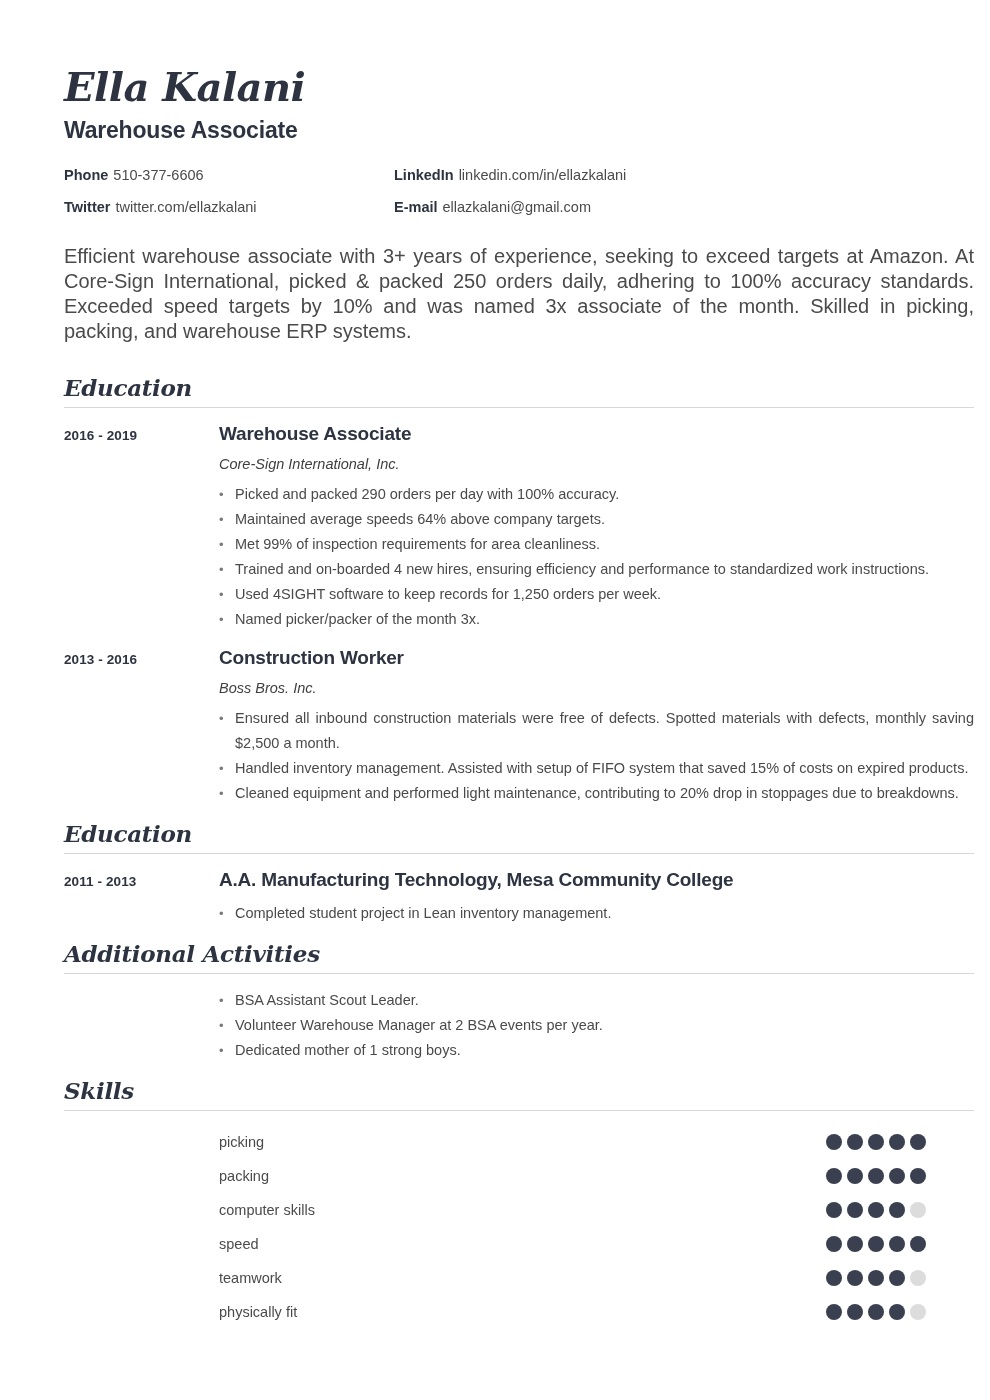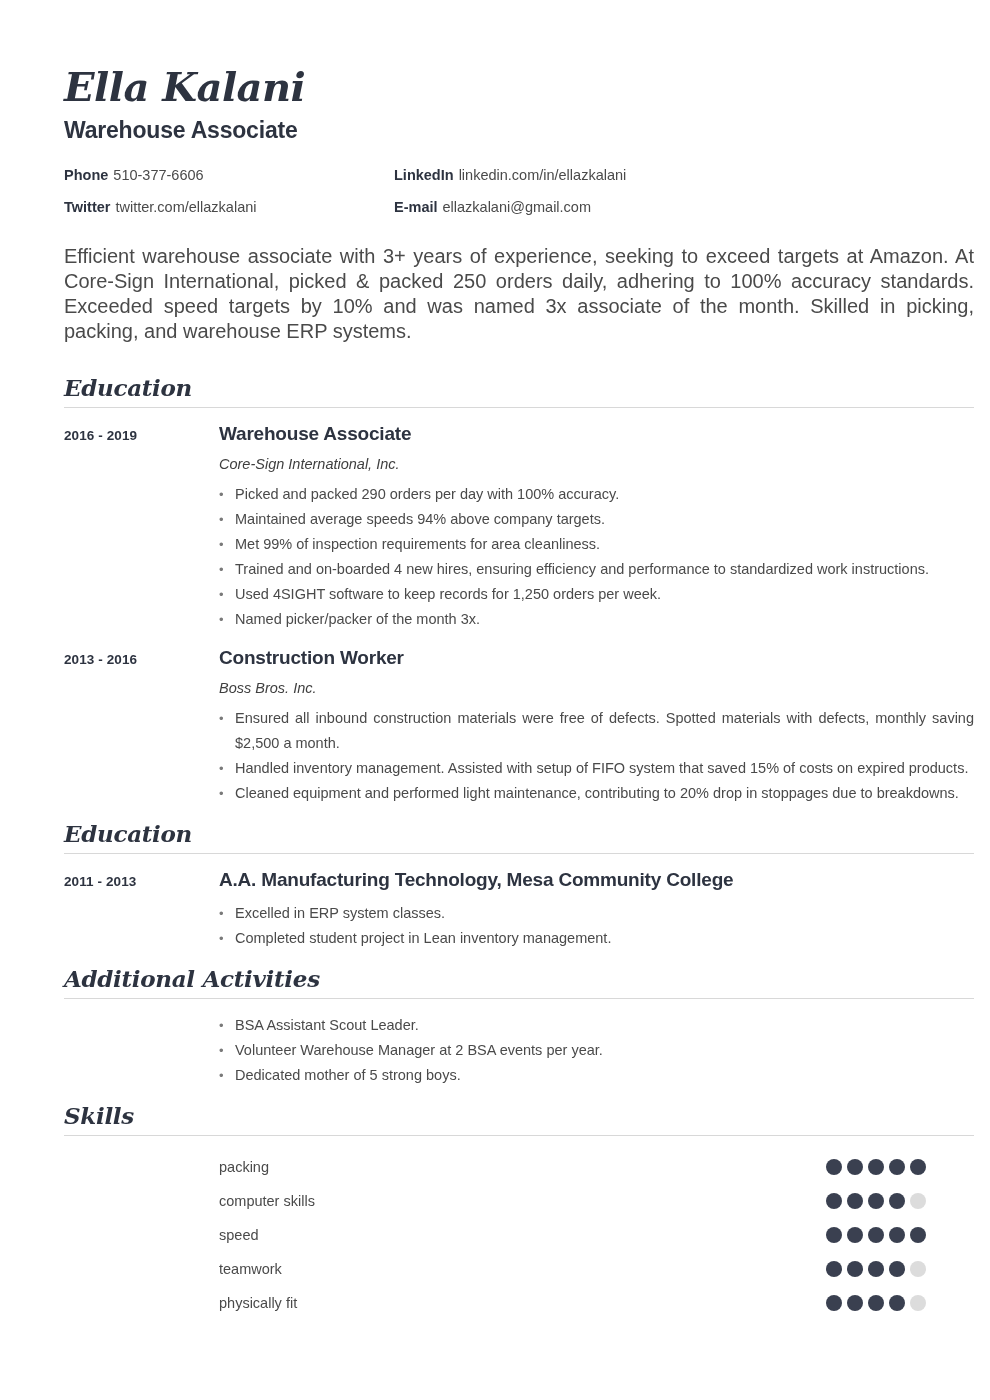--- a/index.html
+++ b/index.html
@@ -205,21 +205,21 @@
     <div class="section-heading">Education</div>
     <hr class="section-rule">
 
     <div class="entry">
       <div class="entry-date">2016 - 2019</div>
       <div class="entry-body">
         <div class="entry-title">Warehouse Associate</div>
         <div class="entry-org">Core-Sign International, Inc.</div>
         <ul class="bullets">
           <li>Picked and packed 290 orders per day with 100% accuracy.</li>
-          <li>Maintained average speeds 94% above company targets.</li>
+          <li>Maintained average speeds 64% above company targets.</li>
           <li>Met 99% of inspection requirements for area cleanliness.</li>
           <li>Trained and on-boarded 4 new hires, ensuring efficiency and performance to standardized work instructions.</li>
           <li>Used 4SIGHT software to keep records for 1,250 orders per week.</li>
           <li>Named picker/packer of the month 3x.</li>
         </ul>
       </div>
     </div>
 
     <div class="entry">
       <div class="entry-date">2013 - 2016</div>
@@ -237,50 +237,60 @@
 
   <div class="section">
     <div class="section-heading">Education</div>
     <hr class="section-rule">
 
     <div class="entry">
       <div class="entry-date">2011 - 2013</div>
       <div class="entry-body">
         <div class="entry-title">A.A. Manufacturing Technology, Mesa Community College</div>
         <ul class="bullets">
-          <li>Excelled in ERP system classes.</li>
           <li>Completed student project in Lean inventory management.</li>
         </ul>
       </div>
     </div>
   </div>
 
   <div class="section">
     <div class="section-heading">Additional Activities</div>
     <hr class="section-rule">
 
     <div class="entry">
       <div class="entry-date"></div>
       <div class="entry-body">
         <ul class="bullets">
           <li>BSA Assistant Scout Leader.</li>
           <li>Volunteer Warehouse Manager at 2 BSA events per year.</li>
-          <li>Dedicated mother of 5 strong boys.</li>
+          <li>Dedicated mother of 1 strong boys.</li>
         </ul>
       </div>
     </div>
   </div>
 
   <div class="section">
     <div class="section-heading">Skills</div>
     <hr class="section-rule">
 
     <div class="skills-list" id="skills-list">
         <div class="skill-row">
           <div class="skill-spacer"></div>
+          <div class="skill-name">picking</div>
+          <div class="skill-dots">
+            <span class="dot"></span>
+            <span class="dot"></span>
+            <span class="dot"></span>
+            <span class="dot"></span>
+            <span class="dot"></span>
+          </div>
+        </div>
+        <div class="skill-row">
+          <div class="skill-spacer"></div>
           <div class="skill-name">packing</div>
           <div class="skill-dots">
             <span class="dot"></span>
             <span class="dot"></span>
             <span class="dot"></span>
             <span class="dot"></span>
             <span class="dot"></span>
           </div>
         </div>
         <div class="skill-row">

